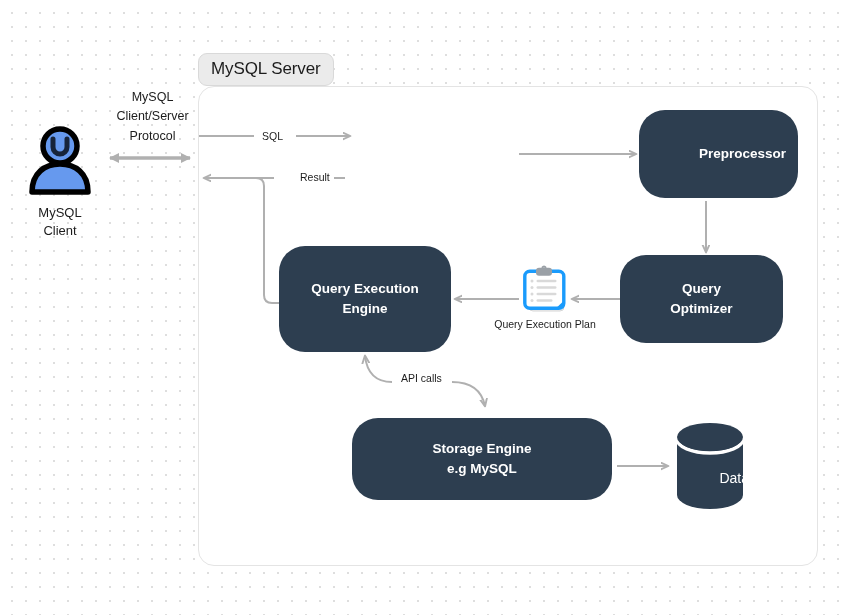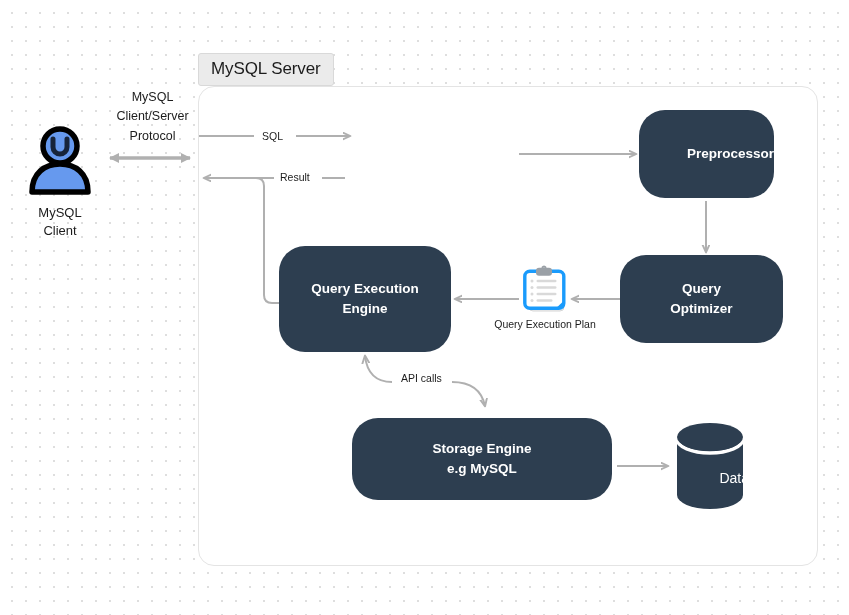--- a/index.html
+++ b/index.html
@@ -31,21 +31,21 @@
     border-radius: 16px;
     box-sizing: border-box;
   }
   .server-label {
     position: absolute;
     left: 198px;
     top: 53px;
     padding: 5px 12px 6px 12px;
     background: #ebebeb;
     border: 1px solid #d9d9d9;
-    border-radius: 3px;
+    border-radius: 9px;
     font-size: 17px;
     color: #1c1c1c;
     letter-spacing: -0.1px;
     white-space: nowrap;
   }
 
   
   .node {
     position: absolute;
     background: #2d3e50;
@@ -54,21 +54,21 @@
     font-size: 13.5px;
     font-weight: bold;
     display: flex;
     align-items: center;
     justify-content: center;
     text-align: center;
     line-height: 1.45;
     box-sizing: border-box;
   }
   #node-parser      { left: 353px; top: 110px; width: 163px; height: 88px; }
-  #node-preproc     { left: 639px; top: 110px; width: 135px; height: 88px; padding-left: 48px; }
+  #node-preproc     { left: 639px; top: 110px; width: 159px; height: 88px; padding-left: 48px; }
   #node-optimizer   { left: 620px; top: 255px; width: 163px; height: 88px; }
   #node-qee         { left: 279px; top: 246px; width: 172px; height: 106px; }
   #node-storage     { left: 352px; top: 418px; width: 260px; height: 82px; }
 
   
   .client-wrap {
     position: absolute;
     left: 20px;
     top: 126px;
     width: 80px;
@@ -96,21 +96,21 @@
   
   .edge-label {
     position: absolute;
     font-size: 10.5px;
     color: #1c1c1c;
     background: #ffffff;
     padding: 0 4px;
     white-space: nowrap;
   }
   #label-sql      { left: 258px; top: 130px; }
-  #label-result   { left: 276px; top: 171px; }
+  #label-result   { left: 296px; top: 171px; }
   #label-api      { left: 397px; top: 372px; font-size: 10.5px; }
 
   
   .plan-wrap {
     position: absolute;
     left: 489px;
     top: 267px;
     width: 112px;
     text-align: center;
   }

